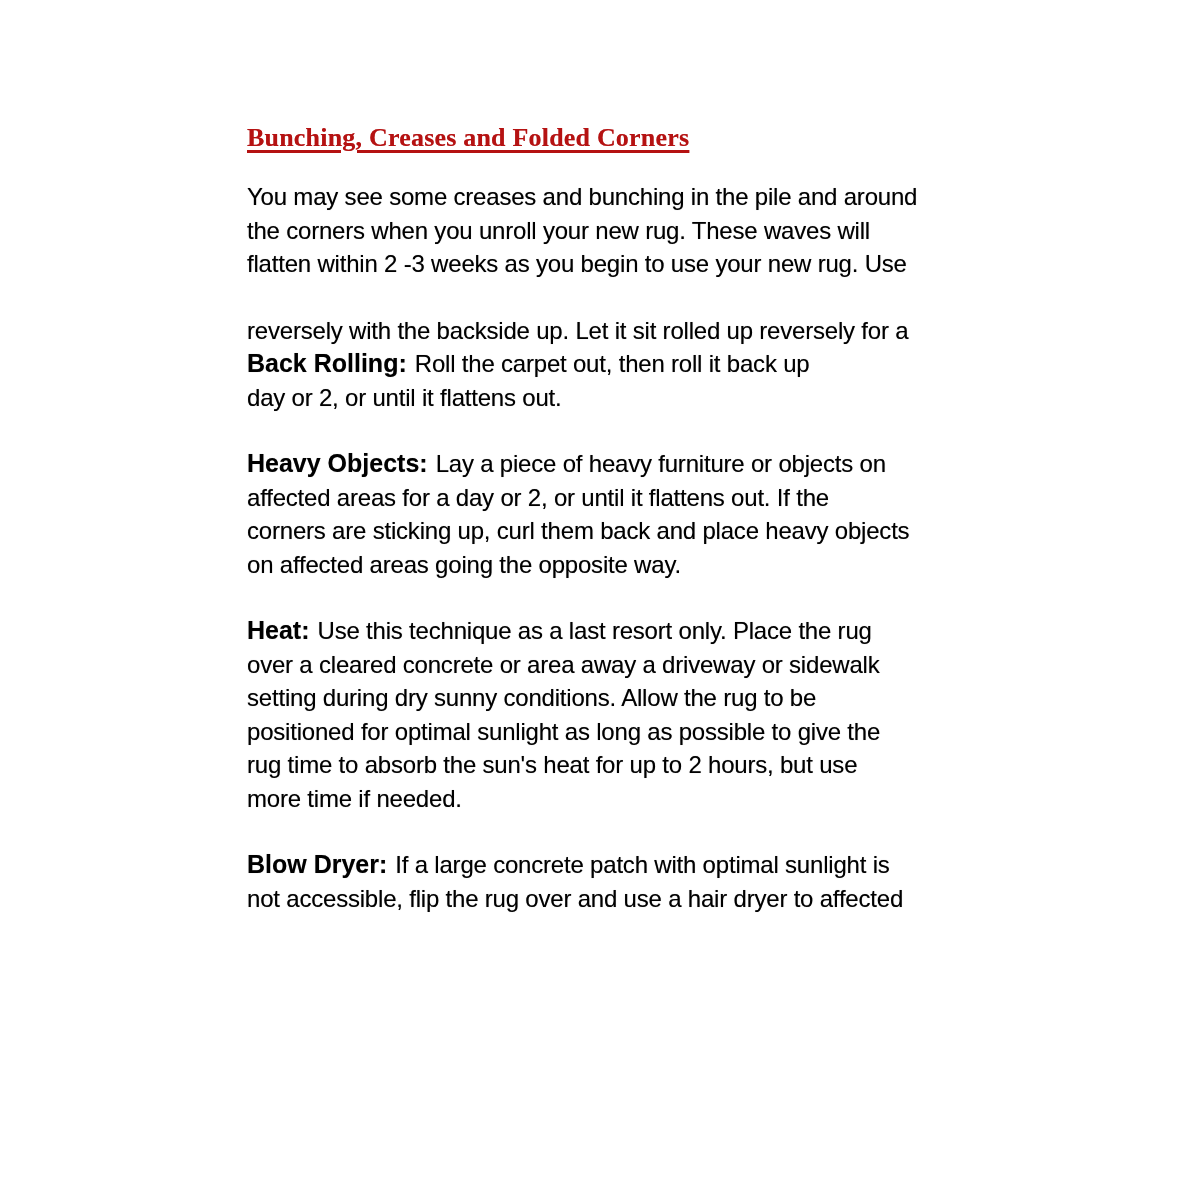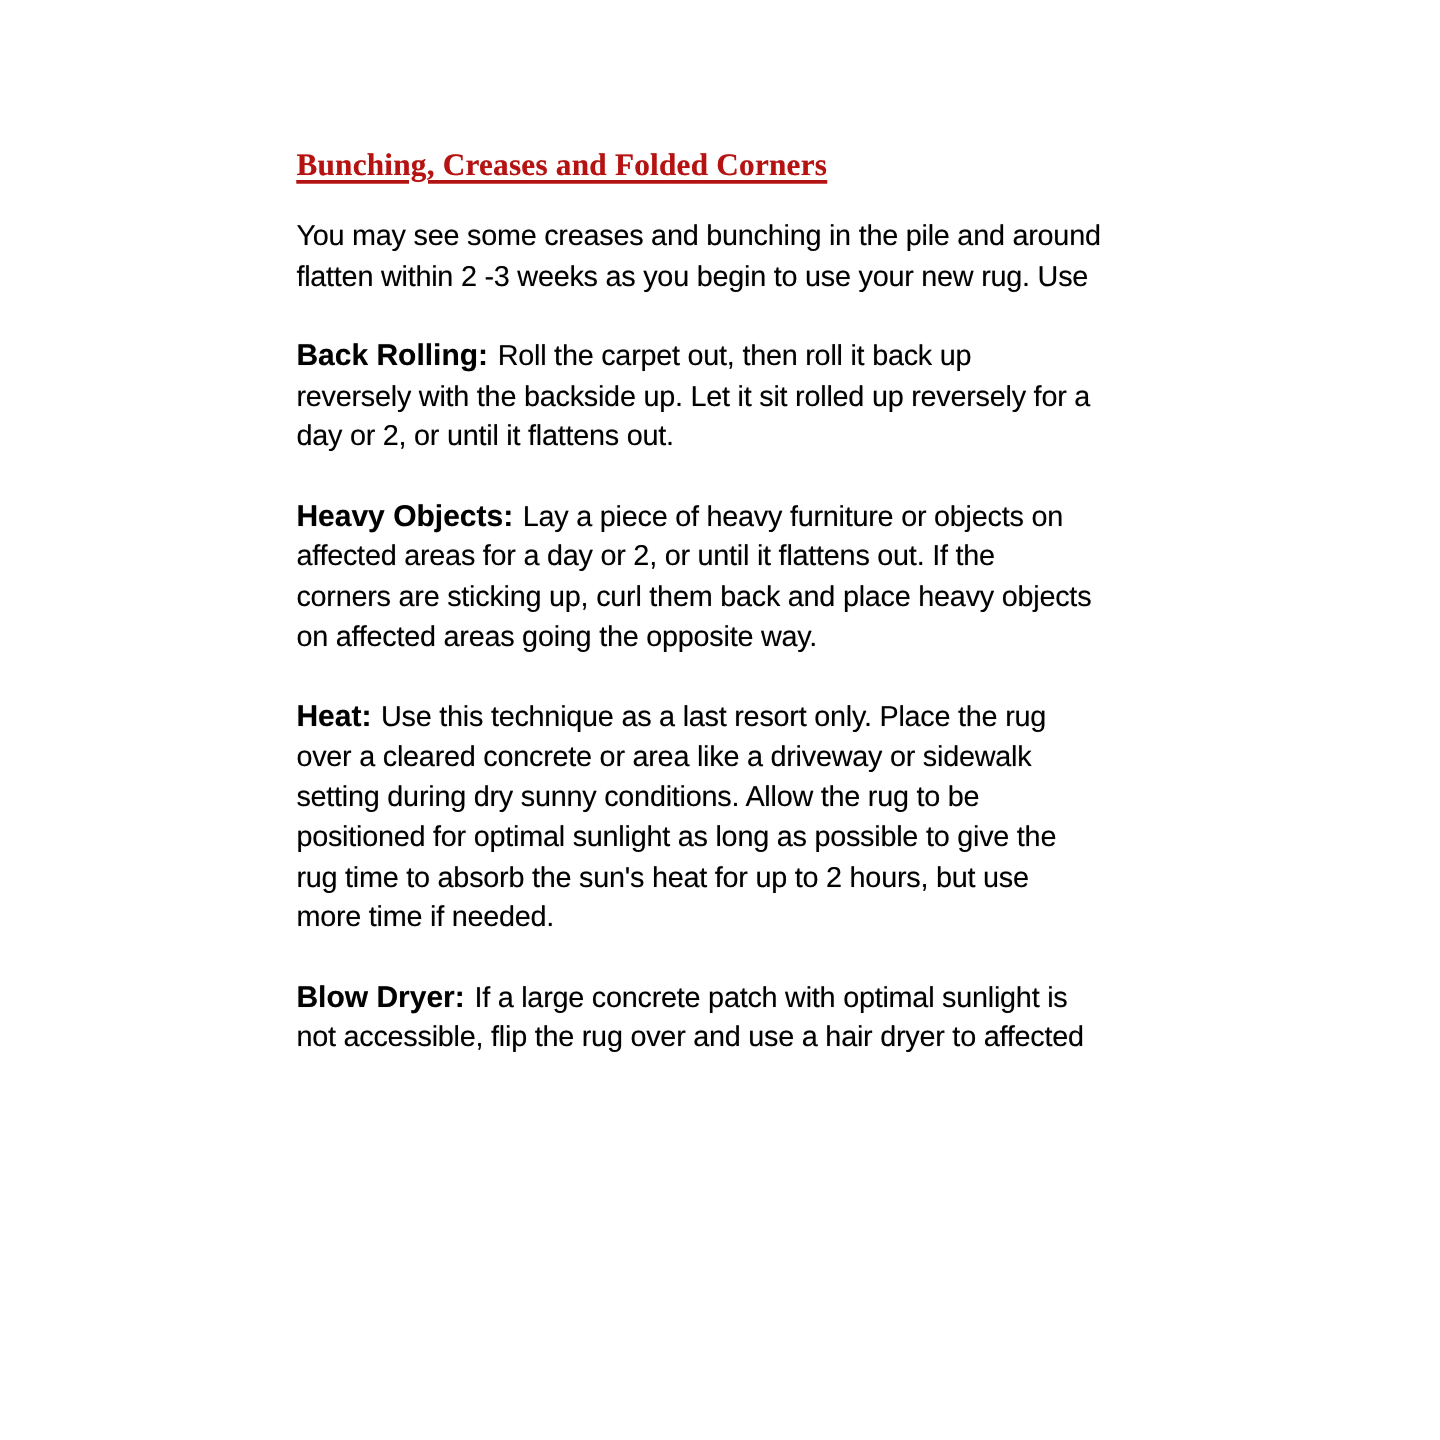--- a/index.html
+++ b/index.html
@@ -53,36 +53,37 @@
   }
 </style>
 </head>
 <body style="background: rgb(255, 255, 255);">
 
 <div class="doc">
   <div class="heading" style="color: rgb(181, 18, 18);">Bunching, Creases and Folded Corners</div>
   <div id="paragraphs">
       <div class="para">
         <div class="line">You may see some creases and bunching in the pile and around</div>
+        <div class="line">the corners when you unroll your new rug. These waves will</div>
         <div class="line">flatten within 2 -3 weeks as you begin to use your new rug. Use</div>
       </div>
       <div class="para">
+        <div class="line">reversely with the backside up. Let it sit rolled up reversely for a</div>
         <div class="line"><span class="label">Back Rolling:</span><span>Roll the carpet out, then roll it back up</span></div>
-        <div class="line">reversely with the backside up. Let it sit rolled up reversely for a</div>
         <div class="line">day or 2, or until it flattens out.</div>
       </div>
       <div class="para">
         <div class="line"><span class="label">Heavy Objects:</span><span>Lay a piece of heavy furniture or objects on</span></div>
         <div class="line">affected areas for a day or 2, or until it flattens out. If the</div>
         <div class="line">corners are sticking up, curl them back and place heavy objects</div>
         <div class="line">on affected areas going the opposite way.</div>
       </div>
       <div class="para">
         <div class="line"><span class="label">Heat:</span><span>Use this technique as a last resort only. Place the rug</span></div>
-        <div class="line">over a cleared concrete or area like a driveway or sidewalk</div>
+        <div class="line">over a cleared concrete or area away a driveway or sidewalk</div>
         <div class="line">setting during dry sunny conditions. Allow the rug to be</div>
         <div class="line">positioned for optimal sunlight as long as possible to give the</div>
         <div class="line">rug time to absorb the sun's heat for up to 2 hours, but use</div>
         <div class="line">more time if needed.</div>
       </div>
       <div class="para">
         <div class="line"><span class="label">Blow Dryer:</span><span>If a large concrete patch with optimal sunlight is</span></div>
         <div class="line">not accessible, flip the rug over and use a hair dryer to affected</div>
       </div>
     </div>

